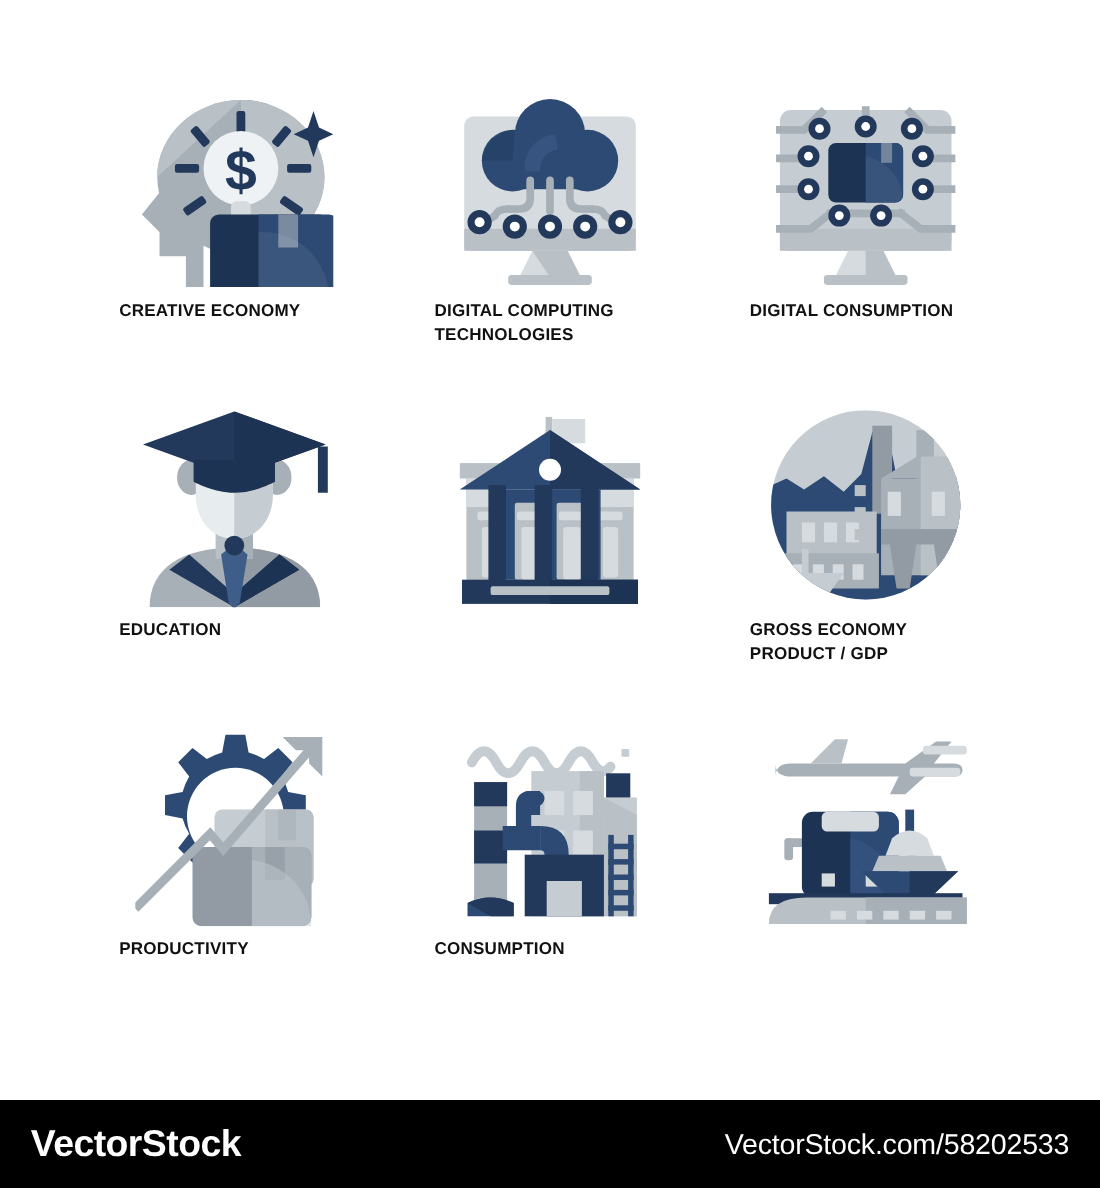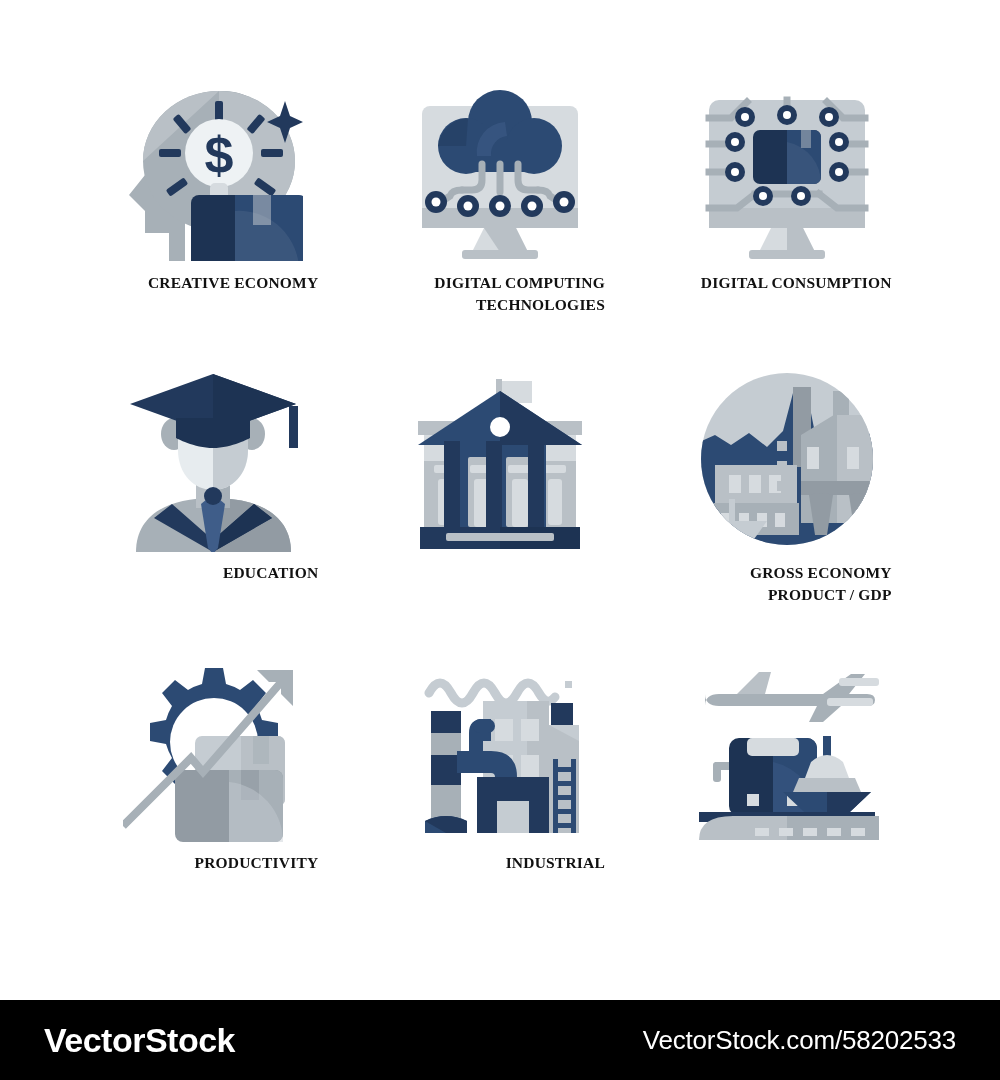--- a/index.html
+++ b/index.html
@@ -33,41 +33,41 @@
     justify-content:flex-start;
   }
   .art{
     width:200px;height:185px;
     display:flex;align-items:center;justify-content:center;
     margin-top:4px;
   }
   .art svg{display:block;}
   .caption{
     margin-top:8px;
-    text-align:right;
+    text-align:left;
     font-size:15.5px;
     letter-spacing:0.2px;
     line-height:1.45;
     font-weight:700;
     color:#111111;
     width:210px;
-    font-family:Liberation Serif, serif;
+    font-family:Liberation Sans, sans-serif;
   }
   .caption span{display:block;}
 
   
   #watermark-bar{
     position:absolute;
     left:0;top:1000px;
     width:1000px;height:80px;
     background:#000000;
     display:flex;
     align-items:center;
     justify-content:space-between;
-    padding:0 44px;
+    padding:0 28px;
     box-sizing:border-box;
   }
   #wm-brand{
     color:#ffffff;
     font-size:34px;
     font-weight:700;
     letter-spacing:-0.5px;
     font-family:"Liberation Sans", sans-serif;
   }
   #wm-url{
@@ -434,21 +434,21 @@
             <path d="M58 70 q0 -14 14 -14 h8 v22 h-8 q-0 0 0 0 v18 h-14 Z"></path>
             <path d="M80 88 q26 0 26 26 v22 h-22 v-22 q0 -4 -4 -4 Z"></path>
             <rect x="62" y="56" width="22" height="14" rx="7"></rect>
           </g>
 
           <rect x="66" y="114" width="72" height="56" fill="#22395c"></rect>
           <path d="M86 138 h32 v32 H86 Z" fill="#c5ccd2"></path>
         </svg>
       </div>
       <div class="caption">
-        <span>INDUSTRIAL</span>
+        <span>CONSUMPTION</span>
       </div>
     </div>
 
     <div class="cell">
       <div class="art">
         <svg width="184" height="176" viewBox="0 0 184 176">
 
           <path d="M10 42 q0 -12 14 -12 h104 l28 -20 h14 l-16 20 h18 q8 0 8 6 q0 6 -8 6 h-26 l-18 16 h-14 l8 -16 H24 q-14 0 -14 -12 Z" fill="#a7b0b7"></path>
           <path d="M42 30 l22 -22 h12 l-6 22 Z" fill="#b9c0c6"></path>
 

